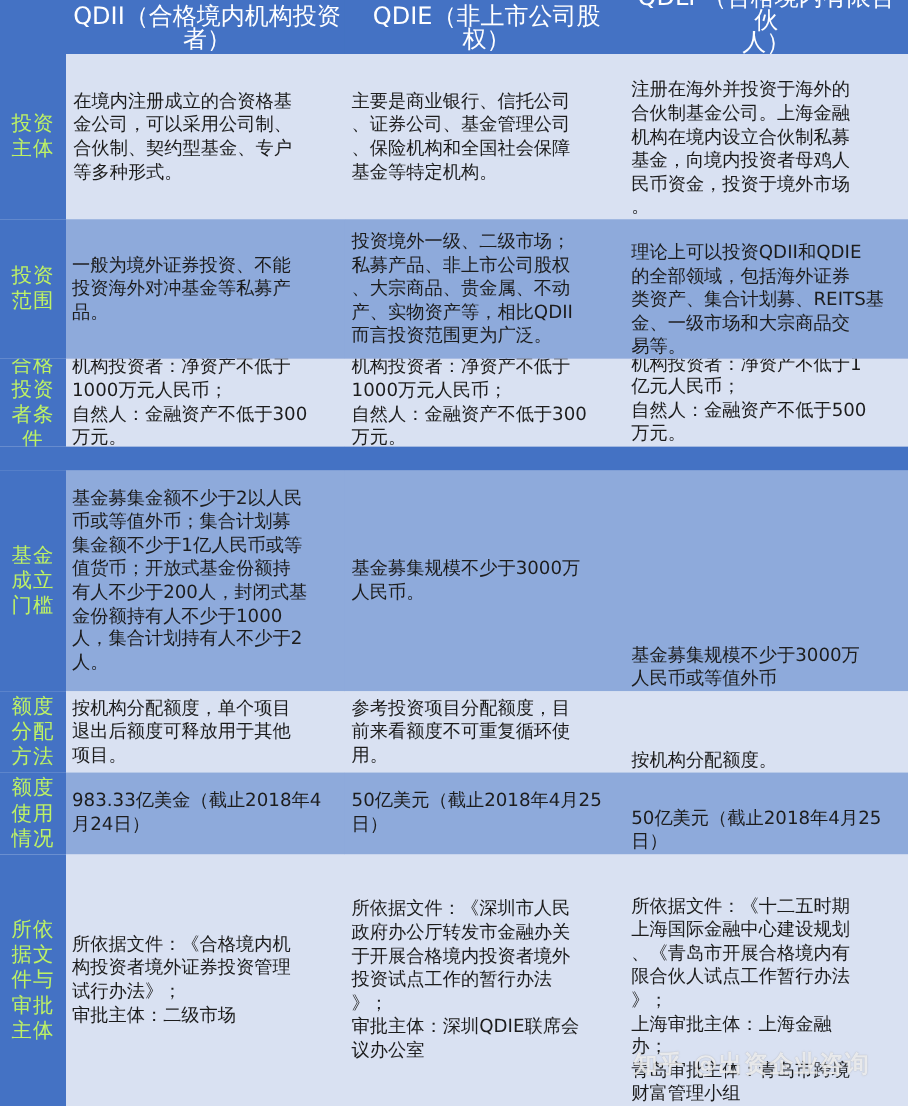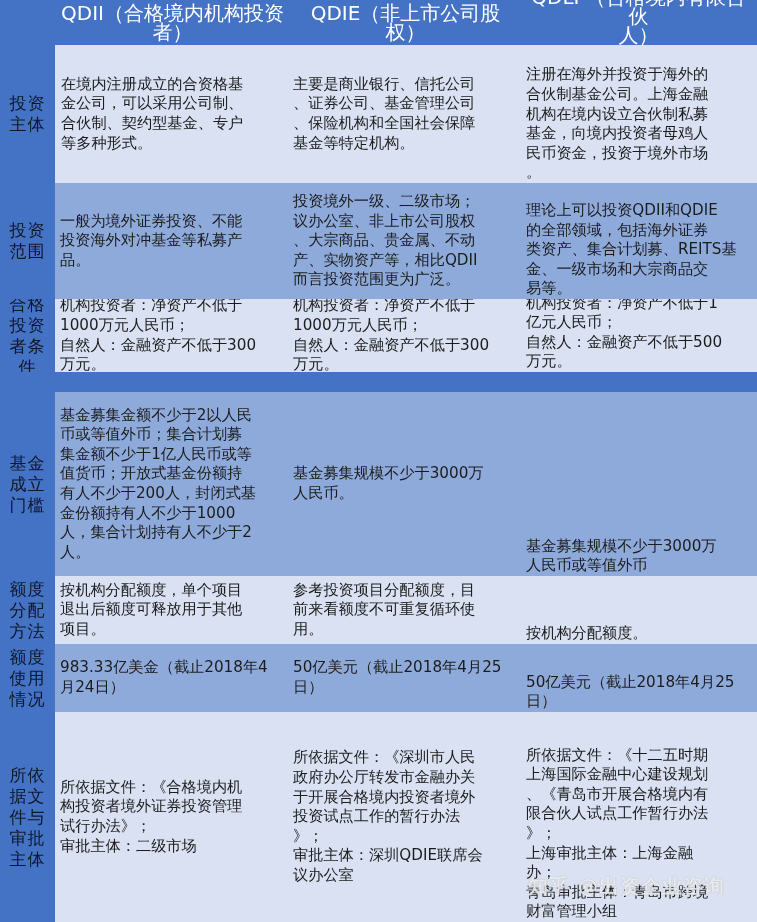--- a/index.html
+++ b/index.html
@@ -1,20 +1,20 @@
 <!DOCTYPE html>
 <html><head>
 <meta charset="utf-8">
 <style>
   html, body { margin: 0; padding: 0; background: #ffffff; }
   body { width: 757px; height: 922px; overflow: hidden; font-family: "DejaVu Sans", "Liberation Sans", sans-serif; }
   .table { position: relative; width: 757px; height: 922px; background: #4472c4; }
   .row { position: absolute; left: 0; width: 757px; display: flex; }
   .cell { box-sizing: border-box; display: flex; align-items: center; overflow: hidden; }
-  .label { width: 55px; justify-content: center; background: #4472c4; color: #0f172a; font-size: 17px; line-height: 21px; text-align: center; padding: 0 4px; letter-spacing: 1px; }
+  .label { width: 55px; justify-content: center; background: #4472c4; color: #bef264; font-size: 17px; line-height: 21px; text-align: center; padding: 0 4px; letter-spacing: 1px; }
   .c1 { width: 232px; padding-left: 5px; padding-right: 2px; }
   .c2 { width: 233px; padding-left: 6px; padding-right: 2px; }
   .c3 { width: 237px; padding-left: 6px; padding-right: 6px; align-items: flex-end; }
   .txt { font-size: 15.2px; line-height: 19.6px; color: #1c1c1c; white-space: pre-line; word-break: break-all; }
   .light { background: #d9e1f2; }
   .mid { background: #8eaadb; }
   .head .cell { background: #4472c4; color: #ffffff; justify-content: center; text-align: center; font-size: 20px; line-height: 19px; }
   .head .htxt { white-space: pre-line; }
   .watermark { position: absolute; left: 528px; top: 873px; font-size: 20px; color: rgba(255,255,255,0.75); font-weight: bold; letter-spacing: 1px; pointer-events: none; white-space: nowrap; text-shadow: 0 0 1px rgba(120,120,120,0.6); }
 </style>
@@ -70,21 +70,21 @@
         <span style="white-space:pre-line">投资
 范围</span>
       </div>
     <div class="cell c1 mid">
         <span class="txt">一般为境外证券投资、不能
 投资海外对冲基金等私募产
 品。</span>
       </div>
     <div class="cell c2 mid">
         <span class="txt">投资境外一级、二级市场；
-议办公室、非上市公司股权
+私募产品、非上市公司股权
 、大宗商品、贵金属、不动
 产、实物资产等，相比QDII
 而言投资范围更为广泛。</span>
       </div>
     <div class="cell c3 mid">
         <span class="txt">理论上可以投资QDII和QDIE
 的全部领域，包括海外证券
 类资产、集合计划募、REITS基
 金、一级市场和大宗商品交
 易等。</span>

